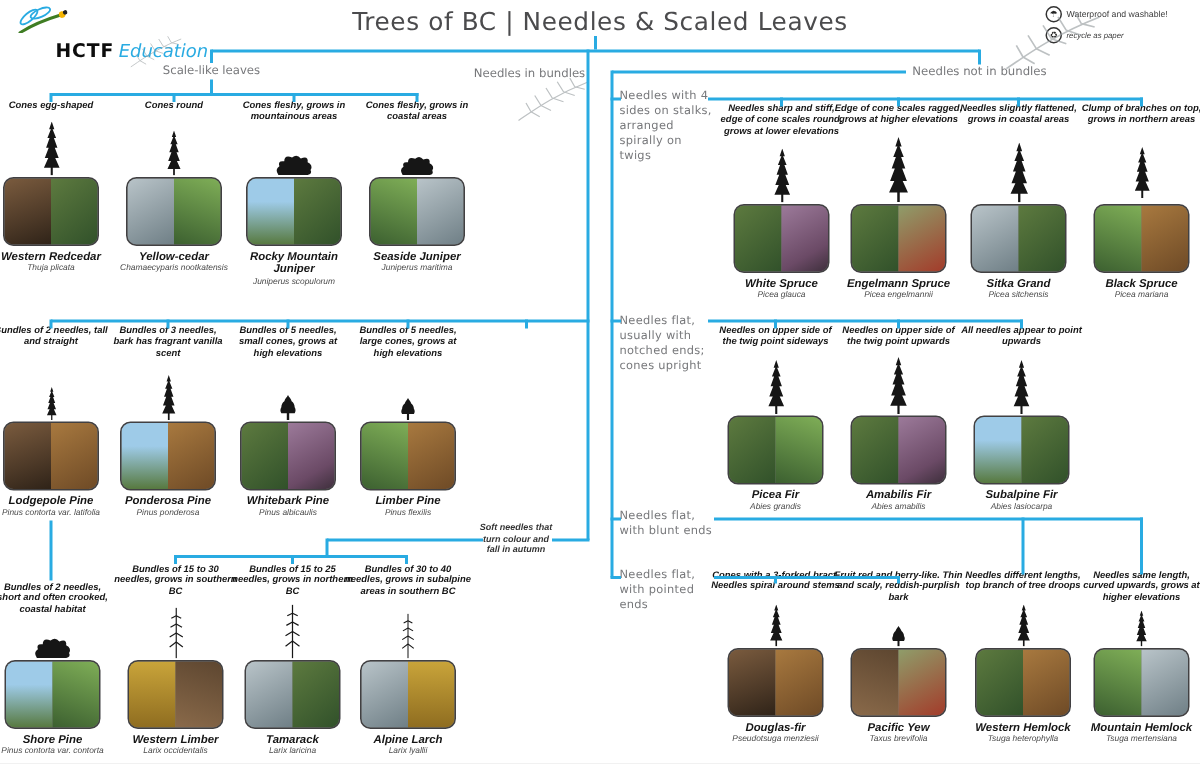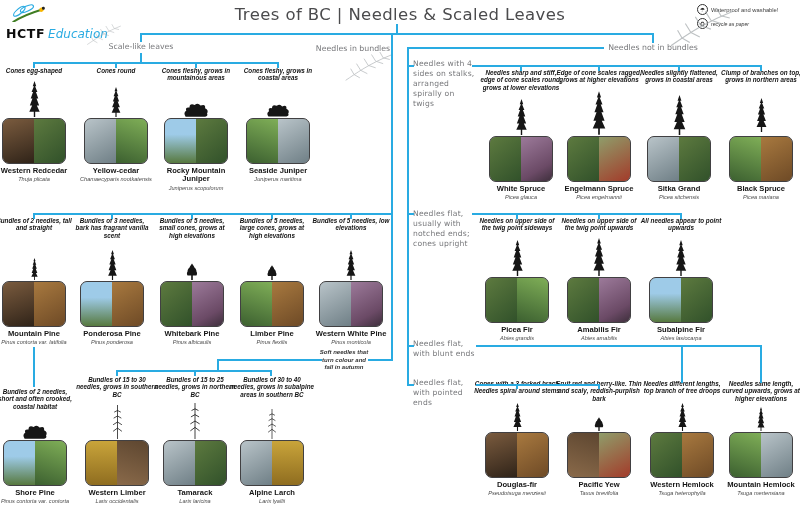--- a/index.html
+++ b/index.html
@@ -3,21 +3,21 @@
 <meta charset="utf-8">
 <style>
   html,body{margin:0;padding:0;background:#e8e8e8;}
   #poster{position:relative;width:800px;height:509px;background:#ffffff;overflow:hidden;
           font-family:"Liberation Sans",sans-serif;color:#171717;}
   
   .title{position:absolute;left:0;right:0;top:5px;text-align:center;
          font-family:"DejaVu Sans",sans-serif;font-size:16.5px;letter-spacing:.4px;color:#4b4b4d;}
   .logo{position:absolute;left:6px;top:4px;width:110px;}
   .logo .txt{margin-top:-2px;}
-  .brand{font-family:"DejaVu Sans",sans-serif;font-weight:bold;font-size:12.5px;letter-spacing:.6px;color:#0d0d0d;}
+  .brand{font-family:"DejaVu Sans",sans-serif;font-weight:bold;font-size:12.5px;letter-spacing:.6px;color:#0d0d0d;margin-left:31px;}
   .edu{font-family:"DejaVu Sans",sans-serif;font-style:italic;font-size:12px;color:#29abe2;margin-left:3px;}
   .badges{position:absolute;left:697px;top:4px;width:100px;}
   .badge{display:flex;align-items:center;gap:3px;margin-bottom:3px;}
   .b-icon{width:9px;height:9px;border:1px solid #333;border-radius:50%;display:flex;
           align-items:center;justify-content:center;font-size:6px;line-height:1;color:#222;flex:0 0 auto;}
   .b-txt{font-size:5.8px;color:#3c3c3c;}
   .b-txt.it{font-style:italic;font-size:5.2px;}
   
   .hl,.vl{position:absolute;background:#29abe2;}
   .hl{height:1.8px;}
@@ -46,21 +46,21 @@
   .ph-bark {background:linear-gradient(160deg,#7a5b3e,#4e3a28 60%,#2f2318);}
   .ph-bark2{background:linear-gradient(20deg,#8a6a4a,#5d4630);}
   .ph-fol  {background:linear-gradient(140deg,#5d7a3f,#31512a);}
   .ph-fol2 {background:linear-gradient(200deg,#7fae57,#3c6030);}
   .ph-sky  {background:linear-gradient(180deg,#9ecbe8 35%,#57793f);}
   .ph-cone {background:linear-gradient(150deg,#9c7a9a,#6b4a66 70%,#3e2f3c);}
   .ph-cone2{background:linear-gradient(150deg,#a8793f,#6e4a26);}
   .ph-gold {background:linear-gradient(180deg,#c9a43a,#8f6d20);}
   .ph-red  {background:linear-gradient(150deg,#8f9d6a,#a33b2a);}
   .ph-gray {background:linear-gradient(150deg,#b9c4c9,#6f7f86);}
-  .tname{margin-top:3px;font-size:7.6px;font-weight:bold;text-align:center;line-height:1.1;color:#151515;}
+  .tname{margin-top:3px;font-size:7.6px;font-weight:bold;text-align:center;line-height:1.1;color:#151515;font-style:italic;}
   .latin{margin-top:1px;font-size:5.6px;font-style:italic;color:#4a4a4a;text-align:center;}
 </style>
 </head>
 <body>
 
 <div id="poster">
 
   <svg width="0" height="0" style="position:absolute">
     <defs>
       <symbol id="tree-a" viewBox="0 0 20 62">
@@ -200,21 +200,21 @@
     <div class="head">
         <div class="clue">Bundles of 2 needles, tall and straight</div>
         <svg class="sil" width="11" height="22">
           <use href="#tree-a"></use>
         </svg>
       </div>
     <div class="card">
         <div class="ph ph-bark"></div>
         <div class="ph ph-cone2"></div>
       </div>
-    <div class="tname">Mountain Pine</div>
+    <div class="tname">Lodgepole Pine</div>
     <div class="latin">Pinus contorta var. latifolia</div>
   </div>
   <div class="col g-pines" style="left:73px;width:78px">
     <div class="head">
         <div class="clue">Bundles of 3 needles, bark has fragrant vanilla scent</div>
         <svg class="sil" width="13" height="30">
           <use href="#tree-a"></use>
         </svg>
       </div>
     <div class="card">
@@ -244,34 +244,20 @@
         <svg class="sil" width="20" height="15">
           <use href="#tree-b"></use>
         </svg>
       </div>
     <div class="card">
         <div class="ph ph-fol2"></div>
         <div class="ph ph-cone2"></div>
       </div>
     <div class="tname">Limber Pine</div>
     <div class="latin">Pinus flexilis</div>
-  </div>
-  <div class="col g-pines" style="left:312px;width:78px">
-    <div class="head">
-        <div class="clue">Bundles of 5 needles, low elevations</div>
-        <svg class="sil" width="12" height="30">
-          <use href="#tree-a"></use>
-        </svg>
-      </div>
-    <div class="card">
-        <div class="ph ph-gray"></div>
-        <div class="ph ph-cone"></div>
-      </div>
-    <div class="tname">Western White Pine</div>
-    <div class="latin">Pinus monticola</div>
   </div>
 
   <div class="col g-shore" style="left:-2px;width:74px">
     <div class="head">
         <div class="clue">Bundles of 2 needles, short and often crooked, coastal habitat</div>
         <svg class="sil" width="26" height="15">
           <use href="#shrub"></use>
         </svg>
       </div>
     <div class="card">

